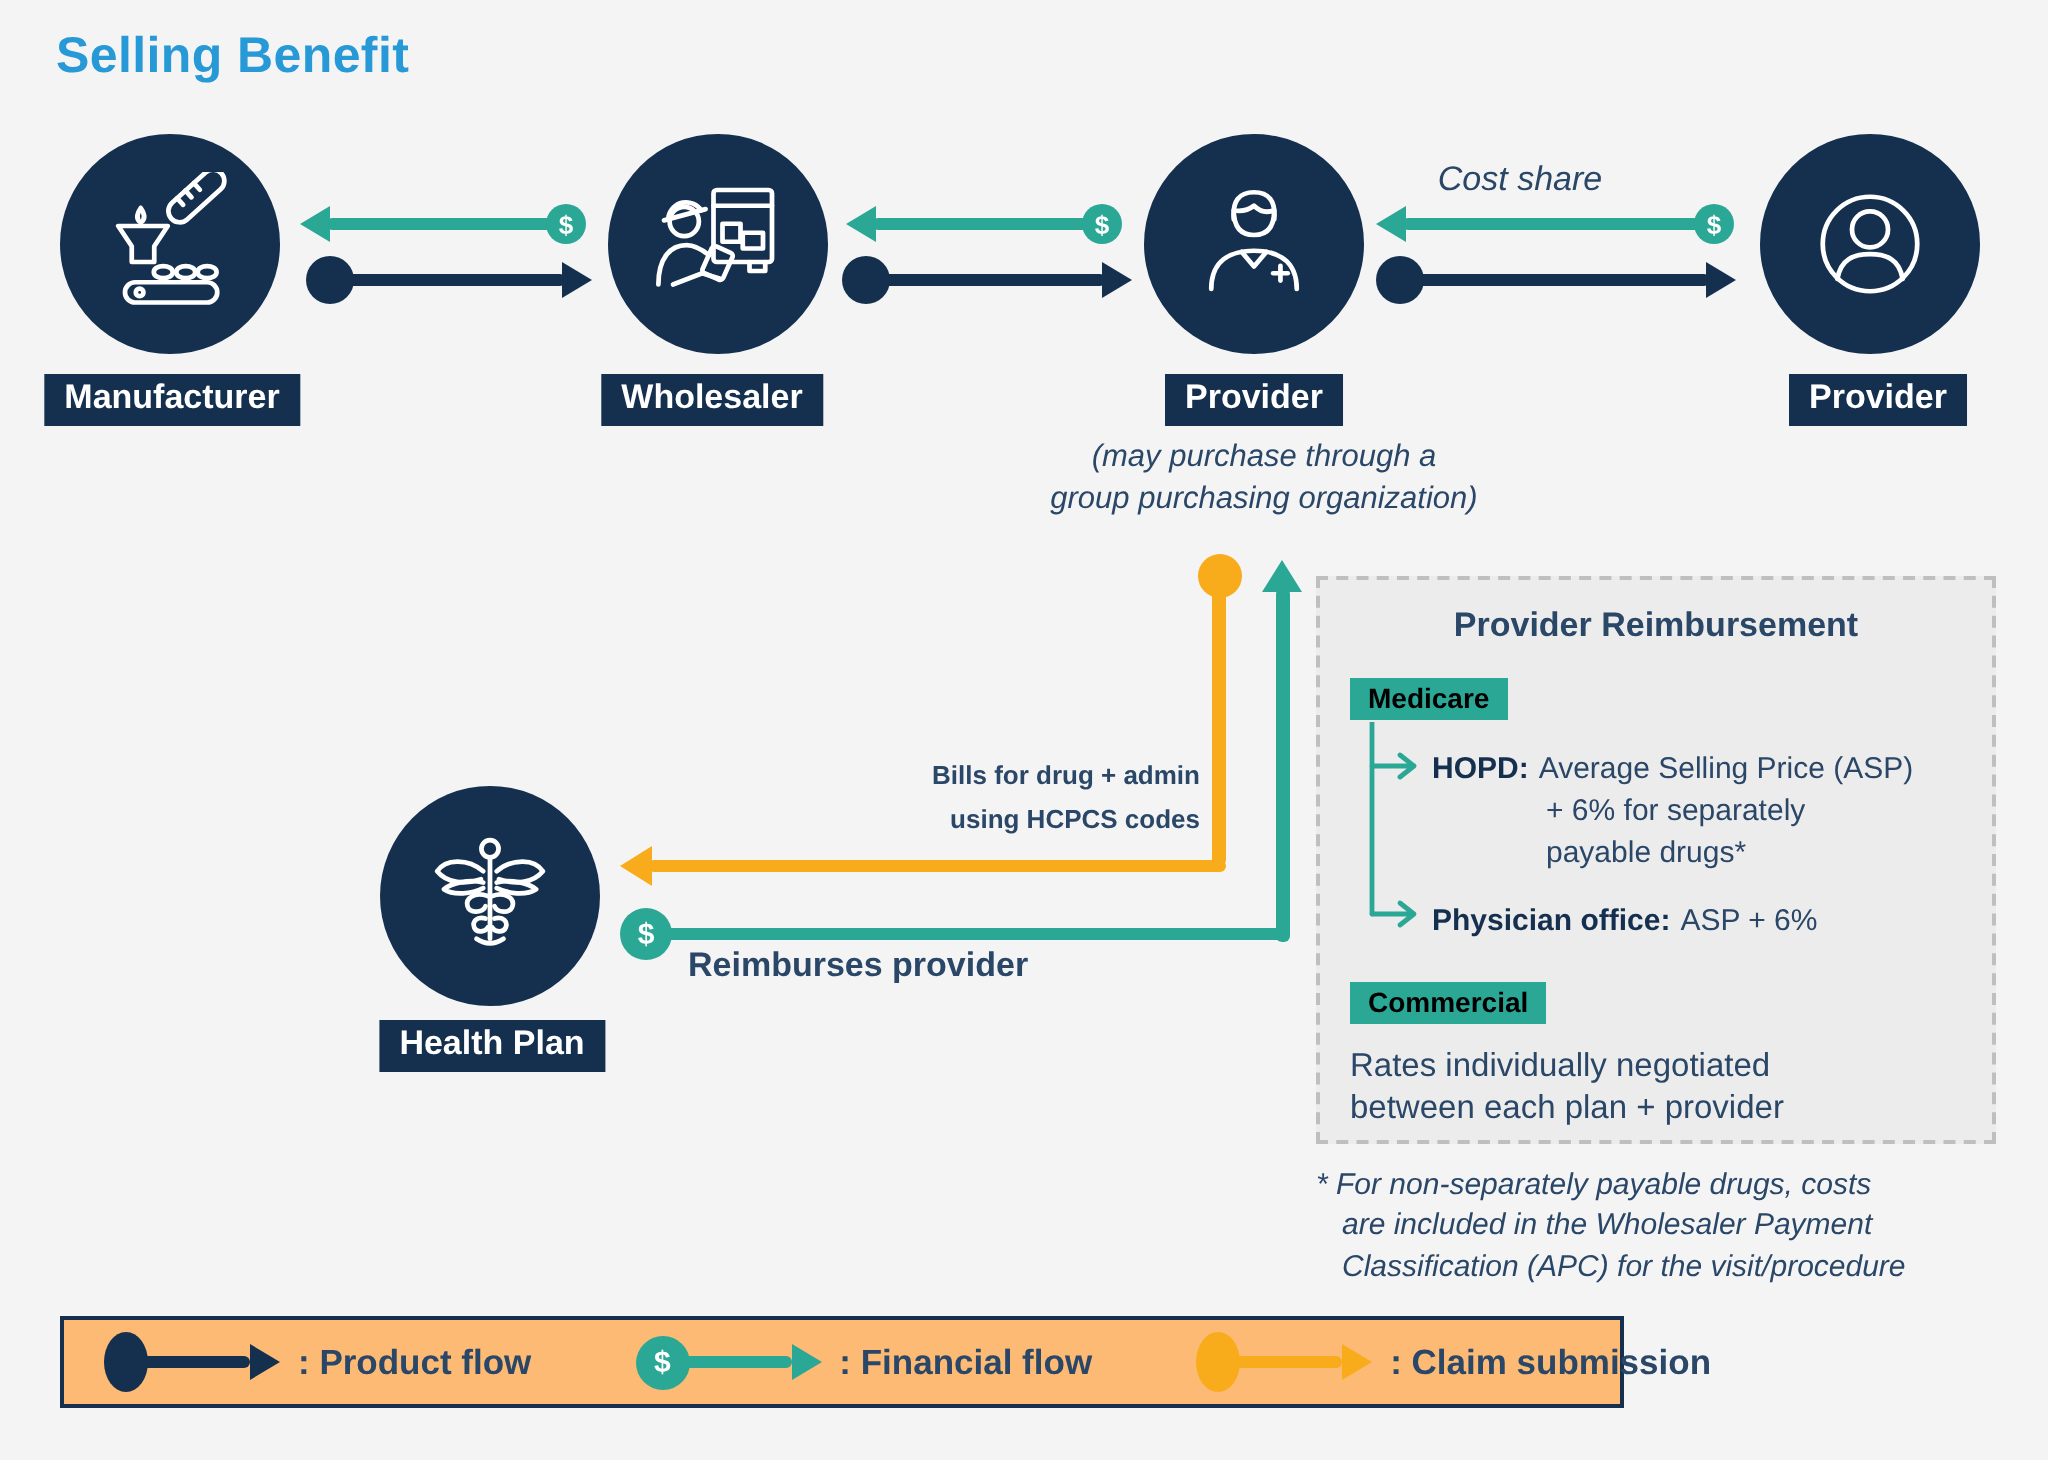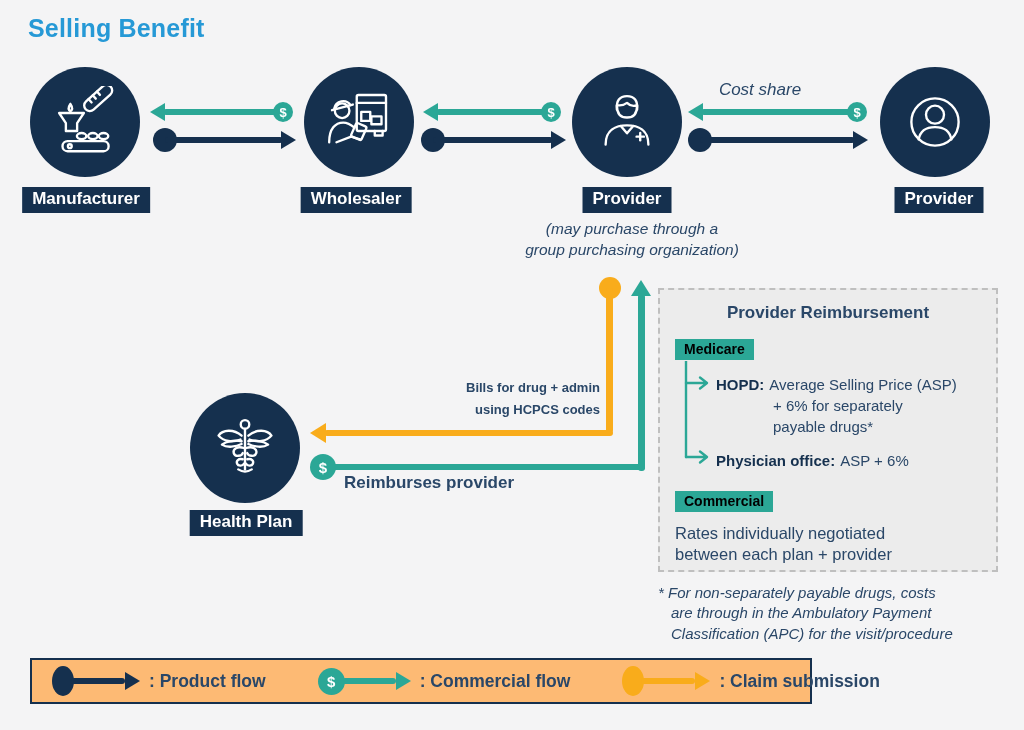--- a/index.html
+++ b/index.html
@@ -231,36 +231,36 @@
     <div class="rb-badge" style="left:15px;top:201px;">Commercial</div>
 
     <div class="rb-text" style="left:15px;top:233px;width:310px;font-size:16.5px;">
       <div>Rates individually negotiated</div>
       <div>between each plan + provider</div>
     </div>
   </div>
 
   <div class="footnote">
     <div class="fn-first">* For non-separately payable drugs, costs</div>
-    <div>are through in the Ambulatory Payment</div>
+    <div>are included in the Wholesaler Payment</div>
     <div>Classification (APC) for the visit/procedure</div>
   </div>
 
   <div class="legend">
     <div class="legend-item">
       <span class="legend-ellipse navy-bg"></span>
       <span class="legend-line navy-bg"></span>
       <span class="legend-head" style="border-left:15px solid var(--navy);"></span>
       <span class="legend-label">: Product flow</span>
     </div>
     <div class="legend-item">
       <span class="legend-dollar">$</span>
       <span class="legend-line teal-bg"></span>
       <span class="legend-head" style="border-left:15px solid var(--teal);"></span>
-      <span class="legend-label">: Commercial flow</span>
+      <span class="legend-label">: Financial flow</span>
     </div>
     <div class="legend-item">
       <span class="legend-ellipse yellow-bg"></span>
       <span class="legend-line yellow-bg"></span>
       <span class="legend-head" style="border-left:15px solid var(--yellow);"></span>
       <span class="legend-label">: Claim submission</span>
     </div>
   </div>
 
 </div>

